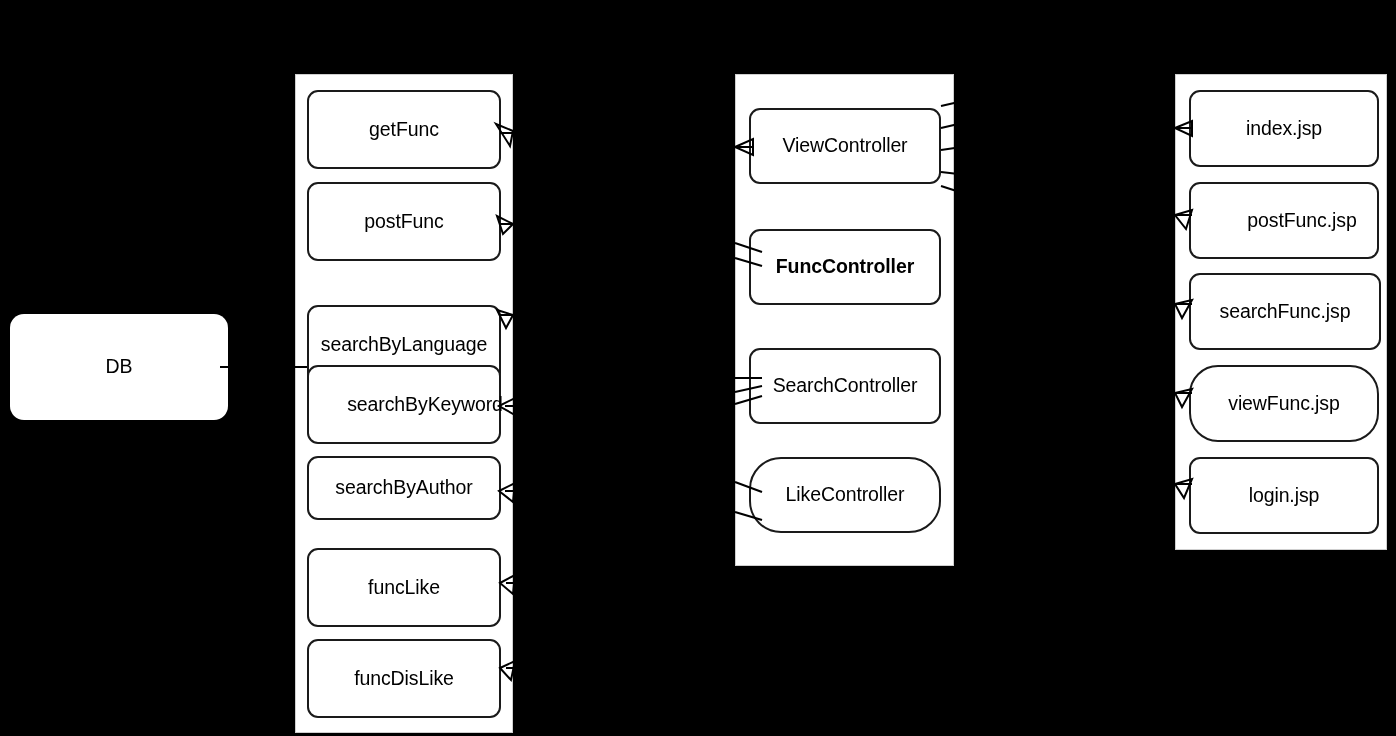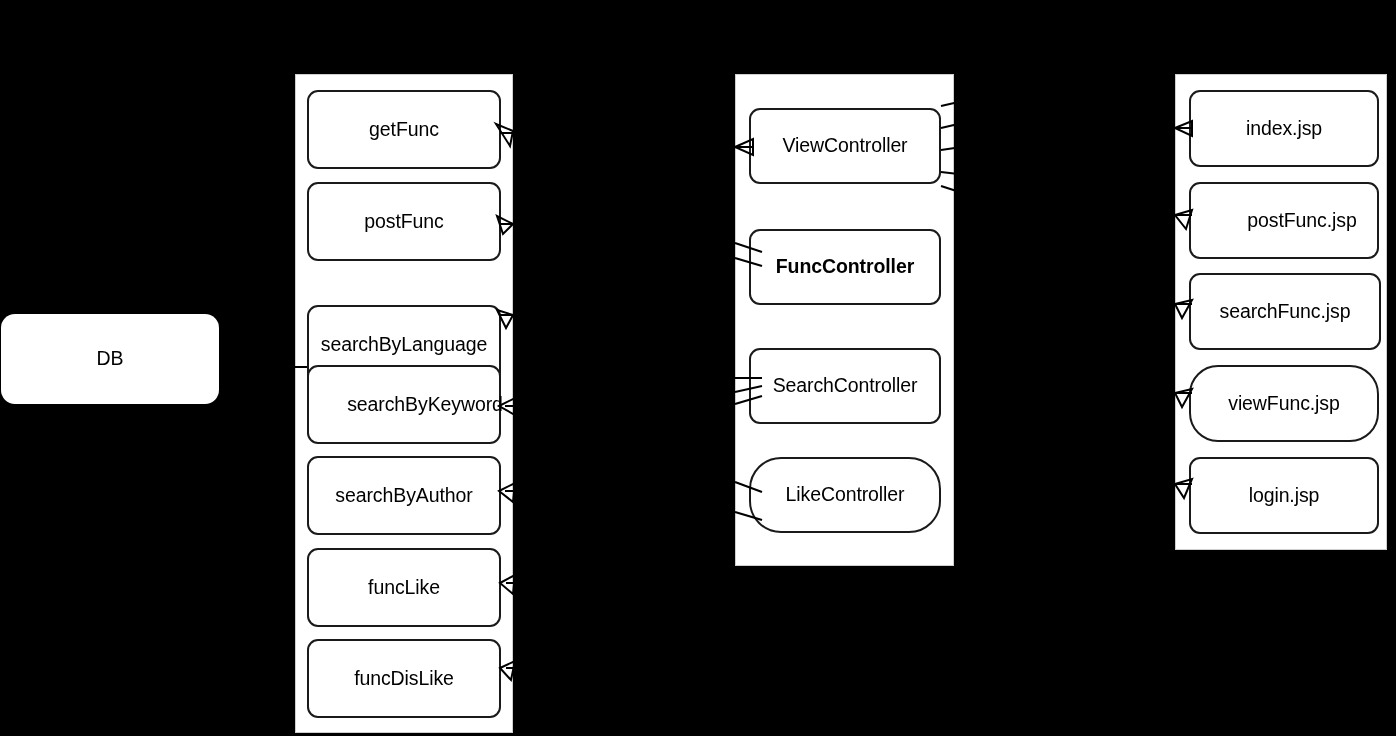--- a/index.html
+++ b/index.html
@@ -139,41 +139,41 @@
     <path class="arrowfill" d="M 1175 304 L 1192 300 L 1182 318 Z"></path>
     <line x1="1140" y1="304" x2="1192" y2="304"></line>
 
     <path class="arrowfill" d="M 1175 393 L 1192 389 L 1182 407 Z"></path>
     <line x1="1140" y1="393" x2="1192" y2="393"></line>
 
     <path class="arrowfill" d="M 1175 484 L 1192 479 L 1184 498 Z"></path>
     <line x1="1140" y1="484" x2="1192" y2="484"></line>
   </svg>
 
-  <div class="node db" style="left:1px; top:314px; width:218px; height:90px;align-items:center;">
+  <div class="node db" style="left:10px; top:314px; width:218px; height:106px;align-items:center;">
     <span>DB</span>
   </div>
 
   <div class="node" style="left:307px; top:90px; width:194px; height:79px;">
     <span>getFunc</span>
   </div>
 
   <div class="node" style="left:307px; top:182px; width:194px; height:79px;">
     <span>postFunc</span>
   </div>
 
   <div class="node" style="left:307px; top:273px; width:194px; height:79px;margin-top:32px;">
     <span>searchByLanguage</span>
   </div>
 
   <div class="node" style="left:307px; top:365px; width:194px; height:79px;padding-left:42px;">
     <span>searchByKeyword</span>
   </div>
 
-  <div class="node" style="left:307px; top:456px; width:194px; height:79px;">
+  <div class="node" style="left:307px; top:456px; width:194px; height:64px;">
     <span>searchByAuthor</span>
   </div>
 
   <div class="node" style="left:307px; top:548px; width:194px; height:79px;">
     <span>funcLike</span>
   </div>
 
   <div class="node" style="left:307px; top:639px; width:194px; height:79px;">
     <span>funcDisLike</span>
   </div>

